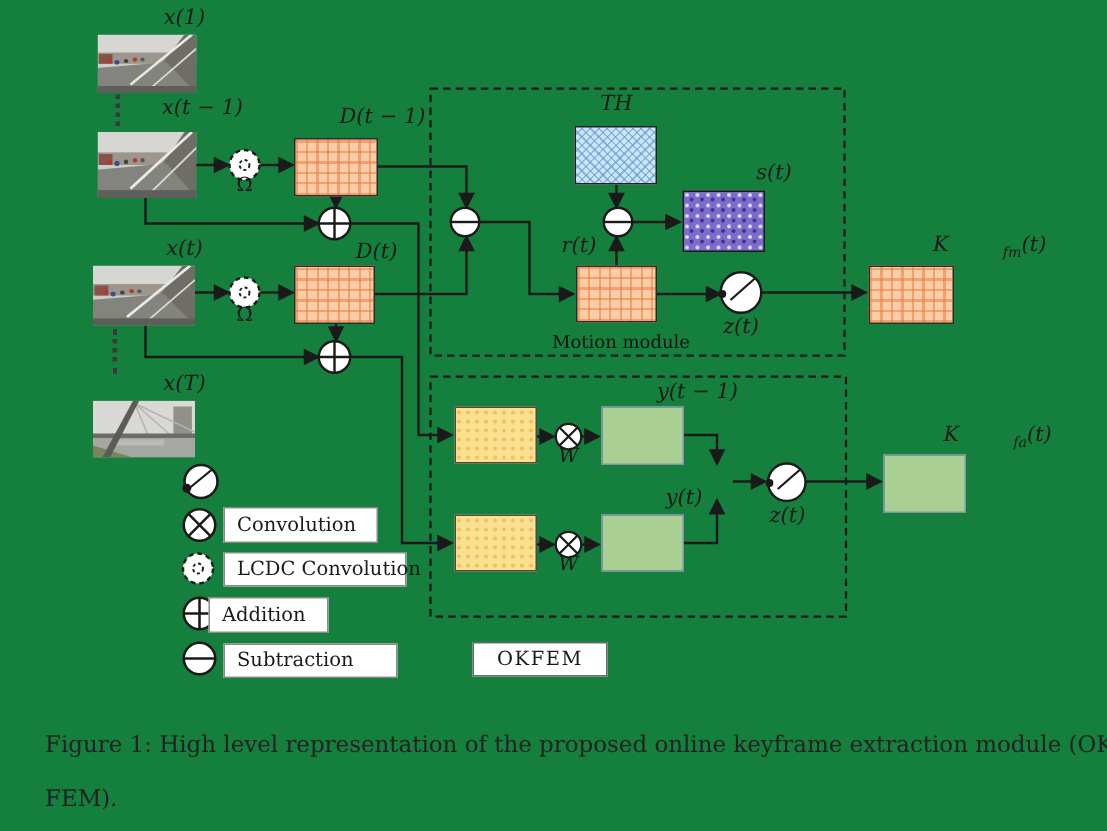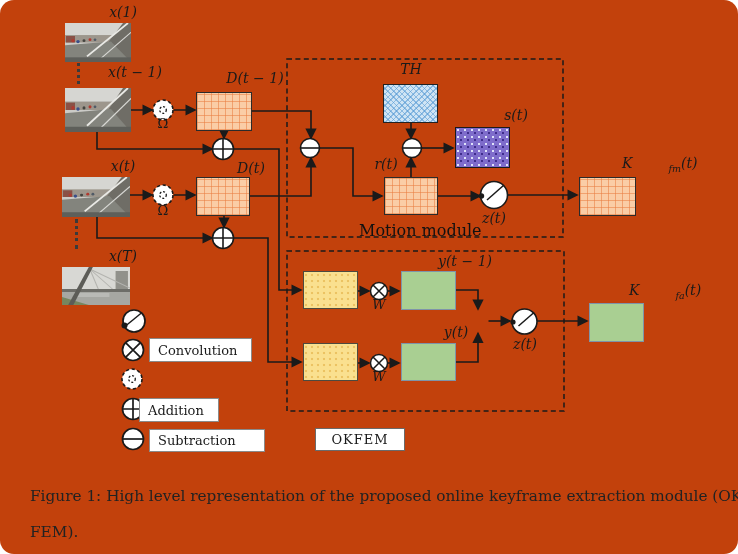--- a/index.html
+++ b/index.html
@@ -1,17 +1,17 @@
 <!DOCTYPE html>
 <html><head>
 <meta charset="utf-8">
 <style>
   html,body{margin:0;padding:0;background:#ffffff;}
-  .canvas{position:relative;width:738px;height:554px;background:#c2410c;overflow:hidden;
-          font-family:"DejaVu Serif","Liberation Serif",serif;color:#1a1a1a;border-radius:14px;}
+  .canvas{position:relative;width:738px;height:554px;background:#15803d;overflow:hidden;
+          font-family:"DejaVu Serif","Liberation Serif",serif;color:#1a1a1a;}
   .wires{position:absolute;left:0;top:0;}
   .box{position:absolute;box-sizing:border-box;}
   .box-orange{background-color:#FACDA6;
     background-image:
       repeating-linear-gradient(0deg, rgba(233,125,64,.55) 0 1.4px, transparent 1.4px 7px),
       repeating-linear-gradient(90deg, rgba(233,125,64,.55) 0 1.4px, transparent 1.4px 7px);
     border:1.6px solid #2b2b2b;}
   .box-blue{background-color:#CFE4F4;
     background-image:
       repeating-linear-gradient(45deg, rgba(80,150,210,.55) 0 1px, transparent 1px 4px),
@@ -25,21 +25,21 @@
     border:1.6px solid #1a1a1a;}
   .box-yellow{background-color:#FAE08F;
     background-image:radial-gradient(circle at 2px 3px, rgba(220,165,55,.5) 1px, transparent 1.6px);
     background-size:6px 6px;
     border:1.6px solid #4c4a40;}
   .box-green{background-color:#A9CF92;border:1.6px solid #7E94A9;}
   .mlabel{position:absolute;font-style:italic;font-size:14px;text-align:center;white-space:nowrap;}
   .mlabel sub{font-size:9.5px;font-style:italic;margin-left:36px;}
   .small-math{font-size:13px;}
   .upright{font-style:normal;}
-  .module-label{position:absolute;font-size:16px;font-style:normal;text-align:center;white-space:nowrap;color:#111;}
+  .module-label{position:absolute;font-size:12px;font-style:normal;text-align:center;white-space:nowrap;color:#111;}
   .legend-box{position:absolute;box-sizing:border-box;border:1.2px solid #8a8a8a;background:#fff;
               font-size:13px;display:flex;align-items:center;padding-left:8px;white-space:nowrap;}
   .okfem-box{position:absolute;box-sizing:border-box;border:1.2px solid #6a6a6a;background:#fff;
              font-size:13px;letter-spacing:1px;display:flex;align-items:center;justify-content:center;}
   .frame{position:absolute;overflow:hidden;}
   .frame svg{display:block;width:100%;height:100%;}
   .ellipsis{position:absolute;width:0;border-left:3px dotted #3a3a3a;}
   .caption-line{position:absolute;left:30px;font-size:15.3px;color:#222;white-space:nowrap;}
 </style>
 </head>
@@ -258,20 +258,23 @@
   <div class="mlabel small-math" style="left:370px;top:297px;width:18px">W</div>
   <div class="mlabel small-math" style="left:370px;top:369px;width:18px">W</div>
   <div class="mlabel" style="left:622px;top:155px;width:56px"><span>K</span><sub>fm</sub><span>(t)</span></div>
   <div class="mlabel" style="left:629px;top:282px;width:52px"><span>K</span><sub>fa</sub><span>(t)</span></div>
 
   <div class="module-label" style="left:359px;top:221px;width:110px">Motion module</div>
 
   <div class="legend-box" style="left:149px;top:338px;width:103px;height:24px">
       <span>Convolution</span>
     </div>
+  <div class="legend-box" style="left:149px;top:368px;width:122px;height:23px">
+      <span>LCDC Convolution</span>
+    </div>
   <div class="legend-box" style="left:139px;top:398px;width:80px;height:24px">
       <span>Addition</span>
     </div>
   <div class="legend-box" style="left:149px;top:429px;width:116px;height:23px">
       <span>Subtraction</span>
     </div>
 
   <div class="okfem-box" style="left:315px;top:428px;width:90px;height:23px">
       <span>OKFEM</span>
     </div>

